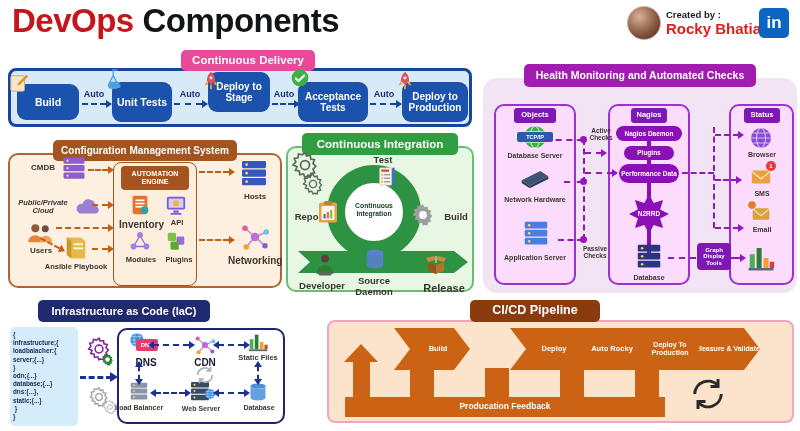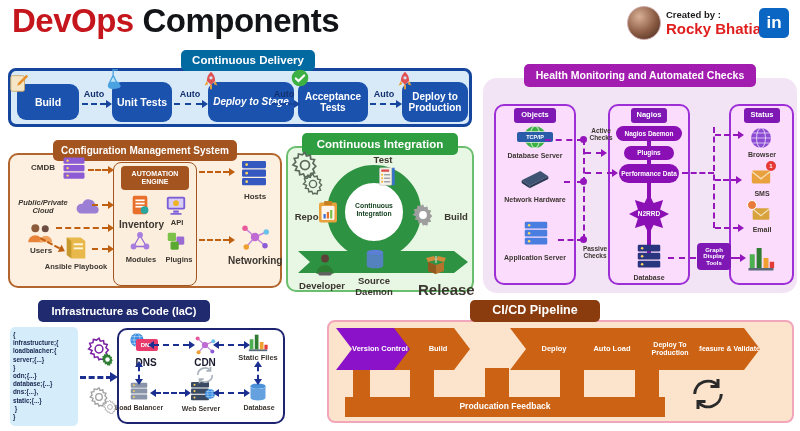--- a/index.html
+++ b/index.html
@@ -180,25 +180,25 @@
 
   <div class="a" style="left:12px;top:2px;font-size:33px;font-weight:800;letter-spacing:-0.5px;">
     <span style="color:#c4161c;">DevOps</span><span style="color:#121418;"> Components</span>
   </div>
   <div class="a" style="left:627px;top:6px;width:34px;height:34px;border-radius:50%;background:radial-gradient(circle at 35% 30%,#d8b096,#8a5a42 55%,#41281c);border:1px solid #caa;"></div>
   <div class="a" style="left:666px;top:9px;font-size:9.5px;font-weight:700;color:#1c1c1c;">Created by :</div>
   <div class="a" style="left:666px;top:20px;font-size:15px;font-weight:800;color:#e01e1e;">Rocky Bhatia</div>
   <div class="a pill" style="left:759px;top:8px;width:30px;height:30px;background:#0a66c2;border-radius:5px;font-size:17px;">in</div>
 
   <div class="a" style="left:8px;top:68px;width:464px;height:59px;background:#d8e9f8;border:3px solid #15459c;border-radius:8px;"></div>
-  <div class="a pill" style="left:181px;top:50px;width:134px;height:21px;background:#0369a1;border-radius:5px;font-size:11.5px;">Continuous Delivery</div>
+  <div class="a pill" style="left:181px;top:50px;width:134px;height:21px;background:#ec4899;border-radius:5px;font-size:11.5px;">Continuous Delivery</div>
 
   <div class="a box-step" style="left:17px;top:84px;width:62px;height:36px;font-size:10.5px;">Build</div>
   <div class="a box-step" style="left:112px;top:82px;width:60px;height:40px;font-size:10.5px;">Unit Tests</div>
-  <div class="a box-step" style="left:208px;top:82px;width:86px;height:40px;font-size:10px;font-style:italic;">Deploy to Stage</div>
+  <div class="a box-step" style="left:208px;top:72px;width:62px;height:40px;font-size:10px;">Deploy to Stage</div>
   <div class="a box-step" style="left:298px;top:82px;width:70px;height:40px;font-size:10px;">Acceptance Tests</div>
   <div class="a box-step" style="left:402px;top:82px;width:66px;height:40px;font-size:10px;">Deploy to Production</div>
 
   <svg class="a" style="left:8px;top:72px;" width="22" height="22" viewBox="0 0 24 24">
       <use href="#i-note"></use>
     </svg>
   <svg class="a" style="left:104px;top:68px;" width="22" height="22" viewBox="0 0 24 24">
       <use href="#i-flask"></use>
     </svg>
   <svg class="a" style="left:200px;top:70px;" width="22" height="22" viewBox="0 0 24 24">
@@ -310,21 +310,21 @@
   <div class="a lbl" style="left:341px;top:202px;width:66px;font-size:6.8px;color:#0f3d18;">Continuous Integration</div>
 
   <div class="a lbl" style="left:358px;top:155px;width:50px;font-size:9.5px;">Test</div>
   <svg class="a" style="left:376px;top:166px;" width="21" height="21" viewBox="0 0 24 24">
       <use href="#i-checklist"></use>
     </svg>
   <div class="a lbl" style="left:436px;top:212px;width:40px;font-size:9.5px;">Build</div>
   <svg class="a" style="left:410px;top:202px;color:#9e9e9e;" width="26" height="26" viewBox="0 0 24 24" fill="currentColor">
       <use href="#i-gear"></use>
     </svg>
-  <div class="a lbl" style="left:418px;top:282px;width:52px;font-size:15px;">Release</div>
+  <div class="a lbl" style="left:418px;top:282px;width:52px;font-size:11px;">Release</div>
   <svg class="a" style="left:424px;top:252px;" width="24" height="24" viewBox="0 0 24 24">
       <use href="#i-box"></use>
     </svg>
   <div class="a lbl" style="left:346px;top:276px;width:56px;font-size:9.5px;">Source Daemon</div>
   <svg class="a" style="left:364px;top:248px;color:#5b7fd4;" width="22" height="22" viewBox="0 0 24 24" fill="currentColor">
       <use href="#i-db"></use>
     </svg>
   <div class="a lbl" style="left:292px;top:281px;width:60px;font-size:9.5px;">Developer</div>
   <svg class="a" style="left:312px;top:252px;" width="26" height="26" viewBox="0 0 24 24">
       <use href="#i-person"></use>
@@ -502,24 +502,23 @@
 
   <div class="a" style="left:345px;top:397px;width:320px;height:20px;background:#cc6214;"></div>
   <div class="a" style="left:410px;top:368px;width:24px;height:29px;background:#cc6214;"></div>
   <div class="a" style="left:485px;top:368px;width:24px;height:29px;background:#cc6214;"></div>
   <div class="a" style="left:560px;top:368px;width:24px;height:29px;background:#cc6214;"></div>
   <div class="a" style="left:635px;top:368px;width:24px;height:29px;background:#cc6214;"></div>
   <div class="a" style="left:353px;top:360px;width:17px;height:37px;background:#cc6214;"></div>
   <div class="a ah" style="left:344px;top:344px;border-left:17px solid transparent;border-right:17px solid transparent;border-bottom:18px solid #cc6214;"></div>
   <div class="a pill" style="left:400px;top:399px;width:210px;height:16px;background:transparent;font-size:8.5px;">Producation Feedback</div>
 
-  <div class="chev" style="left:336px;top:328px;width:76px;height:42px;background:#8b12c9;font-size:7.5px;">Version Control</div>
   <div class="chev" style="left:394px;top:328px;width:76px;height:42px;background:#cc6214;font-size:7.5px;">Build</div>
   <div class="chev" style="left:510px;top:328px;width:76px;height:42px;background:#cc6214;font-size:7.5px;">Deploy</div>
-  <div class="chev" style="left:568px;top:328px;width:76px;height:42px;background:#cc6214;font-size:7.5px;">Auto Load</div>
+  <div class="chev" style="left:568px;top:328px;width:76px;height:42px;background:#cc6214;font-size:7.5px;">Auto Rocky</div>
   <div class="chev" style="left:626px;top:328px;width:76px;height:42px;background:#cc6214;font-size:7px;">Deploy To Production</div>
   <div class="chev" style="left:684px;top:328px;width:76px;height:42px;background:#cc6214;font-size:7px;">Measure &amp; Validate</div>
 
   <svg class="a" style="left:688px;top:374px;color:#2a2a2a;" width="40" height="40" viewBox="0 0 24 24">
       <use href="#i-refresh"></use>
     </svg>
 
 </div>
 
 </body></html>

